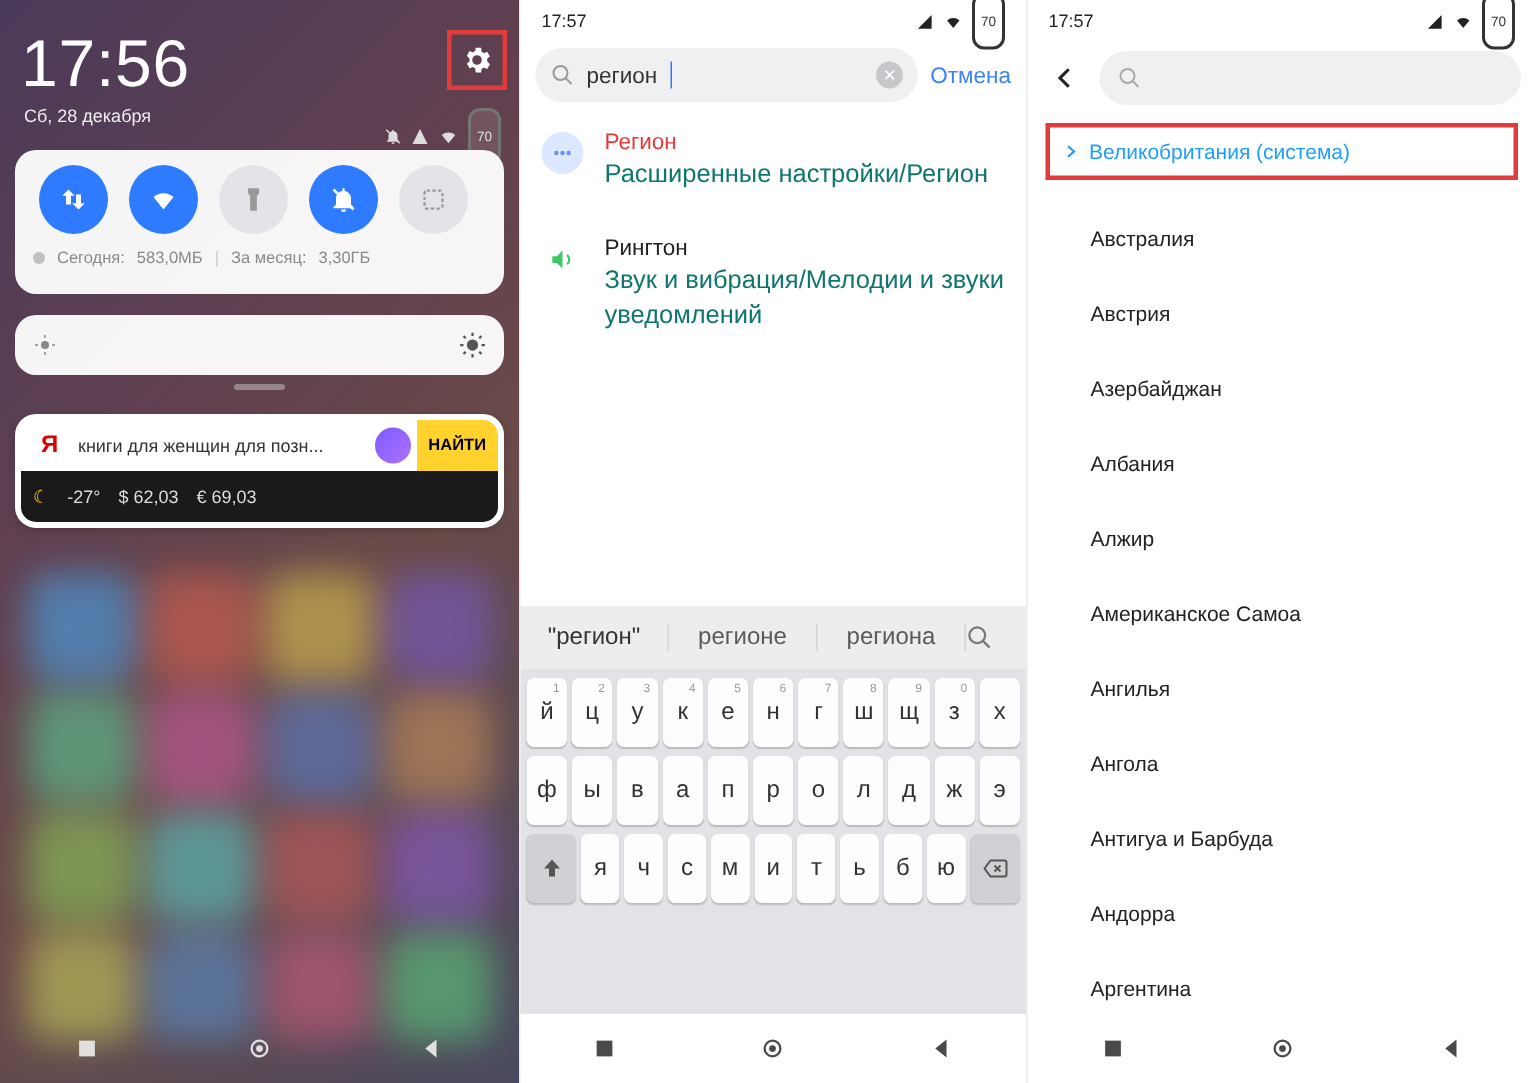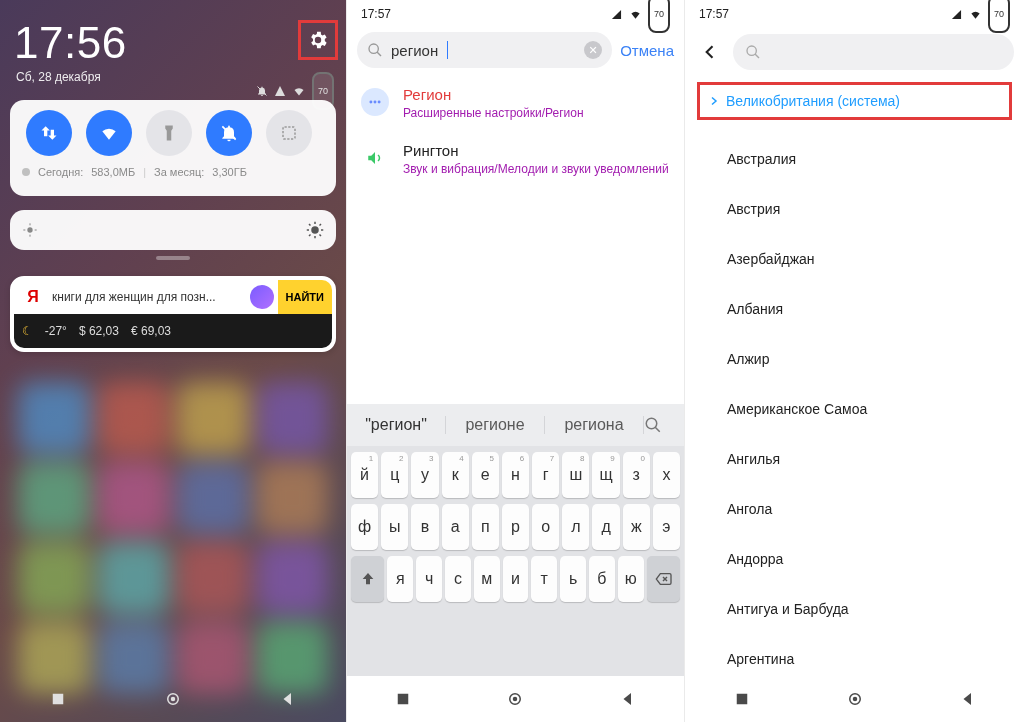--- a/index.html
+++ b/index.html
@@ -45,26 +45,26 @@
   .p2-status, .p3-status { position:absolute; top:0; left:0; right:0; height:28px; display:flex; align-items:center; justify-content:space-between; padding:0 14px; font-size:12px; color:#222;}
   .status-right { display:flex; gap:5px; align-items:center; }
   .p2-searchbar { position:absolute; top:32px; left:10px; right:10px; height:36px; display:flex; align-items:center; gap:8px;}
   .search-pill { flex:1; height:36px; background:#f0f0f2; border-radius:18px; display:flex; align-items:center; padding:0 10px; gap:8px; }
   .search-text { font-size:15px; color:#333; }
   .cursor { display:inline-block; width:1px; height:18px; background:#2f7bff; vertical-align:middle; margin-left:1px;}
   .clear-btn { width:18px; height:18px; border-radius:50%; background:#c8c8cc; color:#fff; font-size:11px; display:flex; align-items:center; justify-content:center;}
   .cancel-link { color:#3b82f6; font-size:15px; }
   .result { position:absolute; left:14px; right:14px; display:flex; gap:14px; }
   .res1 { top:86px; }
-  .res2 { top:142px; }
+  .res2 { top:157px; }
   .res-icon { width:28px; height:28px; border-radius:50%; display:flex; align-items:center; justify-content:center; flex-shrink:0; margin-top:2px;}
   .res-icon.blue { background:#dbe8ff; }
   .res-title { font-size:15px; color:#222; }
   .res-title.red { color:#e23b3b; }
-  .res-sub { font-size:12px; color:#a21caf; margin-top:2px; line-height:1.35;text-align:right;}
+  .res-sub { font-size:17px; color:#0f766e; margin-top:2px; line-height:1.35;}
   .kb-suggest { position:absolute; bottom:276px; left:0; right:0; height:42px; background:#ecedef; display:flex; align-items:center; color:#5a5a5a; font-size:16px;}
   .sugg { flex:1; text-align:center; border-right:1px solid #d4d5d8; padding:0 4px;}
   .sugg:last-of-type { border-right:none; }
   .sugg.quoted { color:#333;}
   .sugg-search { width:40px; text-align:center; color:#777;}
   .keyboard { position:absolute; bottom:46px; left:0; right:0; height:230px; background:#e2e3e6; padding:6px 4px 4px; display:flex; flex-direction:column; gap:6px;}
   .kb-row { display:flex; gap:3px; justify-content:center; }
   .key { background:#fdfdfd; border-radius:5px; height:46px; flex:1; display:flex; align-items:center; justify-content:center; font-size:16px; color:#333; box-shadow:0 1px 1px rgba(0,0,0,0.18); position:relative;}
   .key .num { position:absolute; top:2px; right:5px; font-size:8px; color:#999;}
   .key.func { background:#cfd1d5; }
@@ -390,22 +390,22 @@
 
   <div class="region-list" id="region-list">
       <div class="region-item">Австралия</div>
       <div class="region-item">Австрия</div>
       <div class="region-item">Азербайджан</div>
       <div class="region-item">Албания</div>
       <div class="region-item">Алжир</div>
       <div class="region-item">Американское Самоа</div>
       <div class="region-item">Ангилья</div>
       <div class="region-item">Ангола</div>
+      <div class="region-item">Антигуа и Барбуда</div>
       <div class="region-item">Андорра</div>
-      <div class="region-item">Антигуа и Барбуда</div>
       <div class="region-item">Аргентина</div>
     </div>
 
   <div class="navbar">
     <svg class="nav-ic" viewBox="0 0 24 24" fill="currentColor">
         <rect x="5" y="5" width="14" height="14"></rect>
       </svg>
     <svg class="nav-ic" viewBox="0 0 24 24" fill="currentColor">
         <circle cx="12" cy="12" r="7" fill="none" stroke="currentColor" stroke-width="2"></circle>
         <circle cx="12" cy="12" r="3"></circle>

